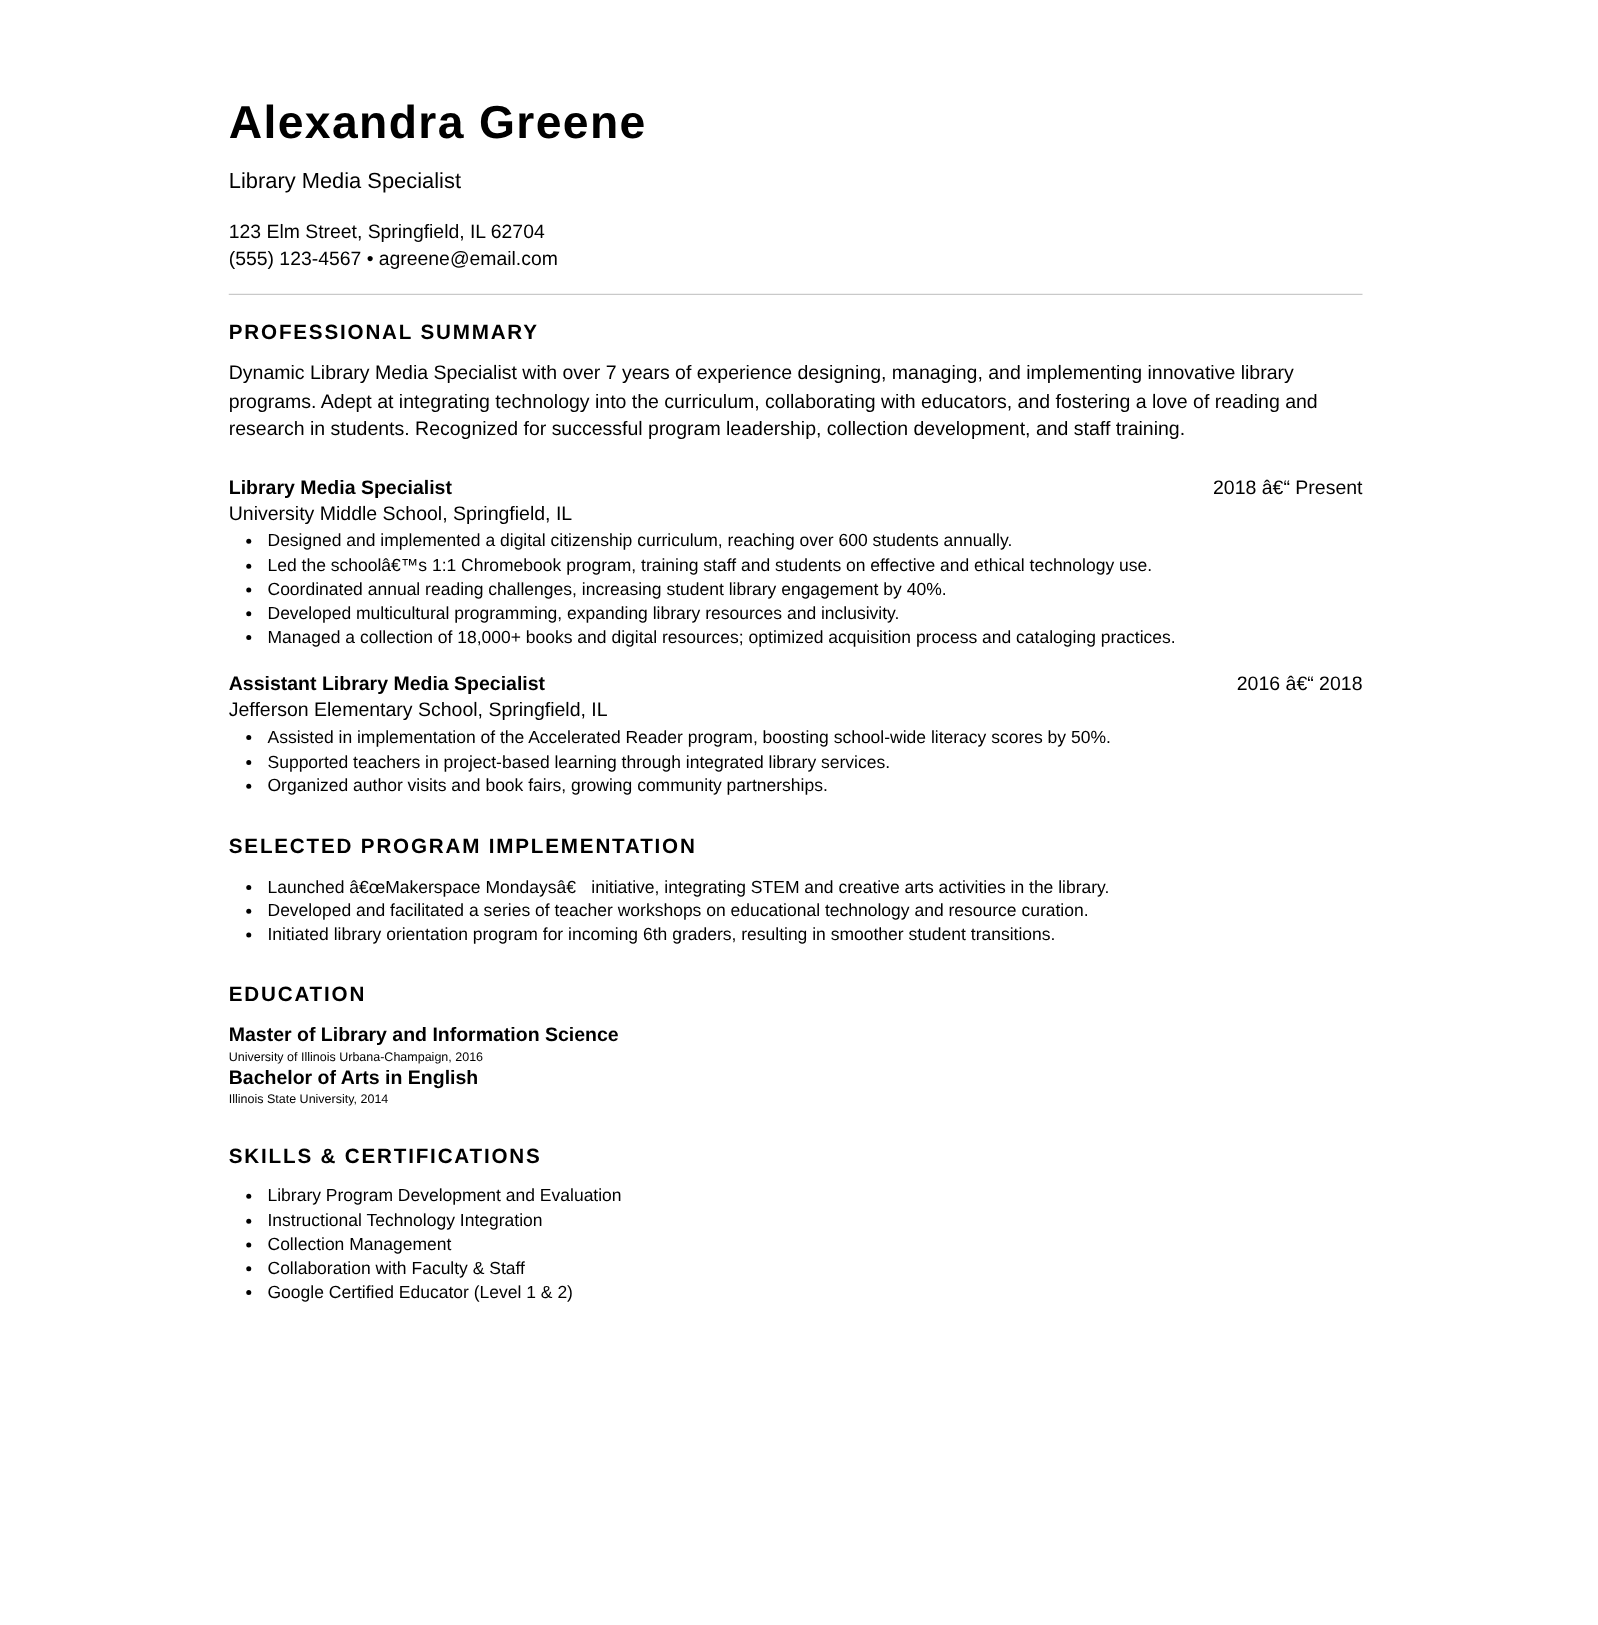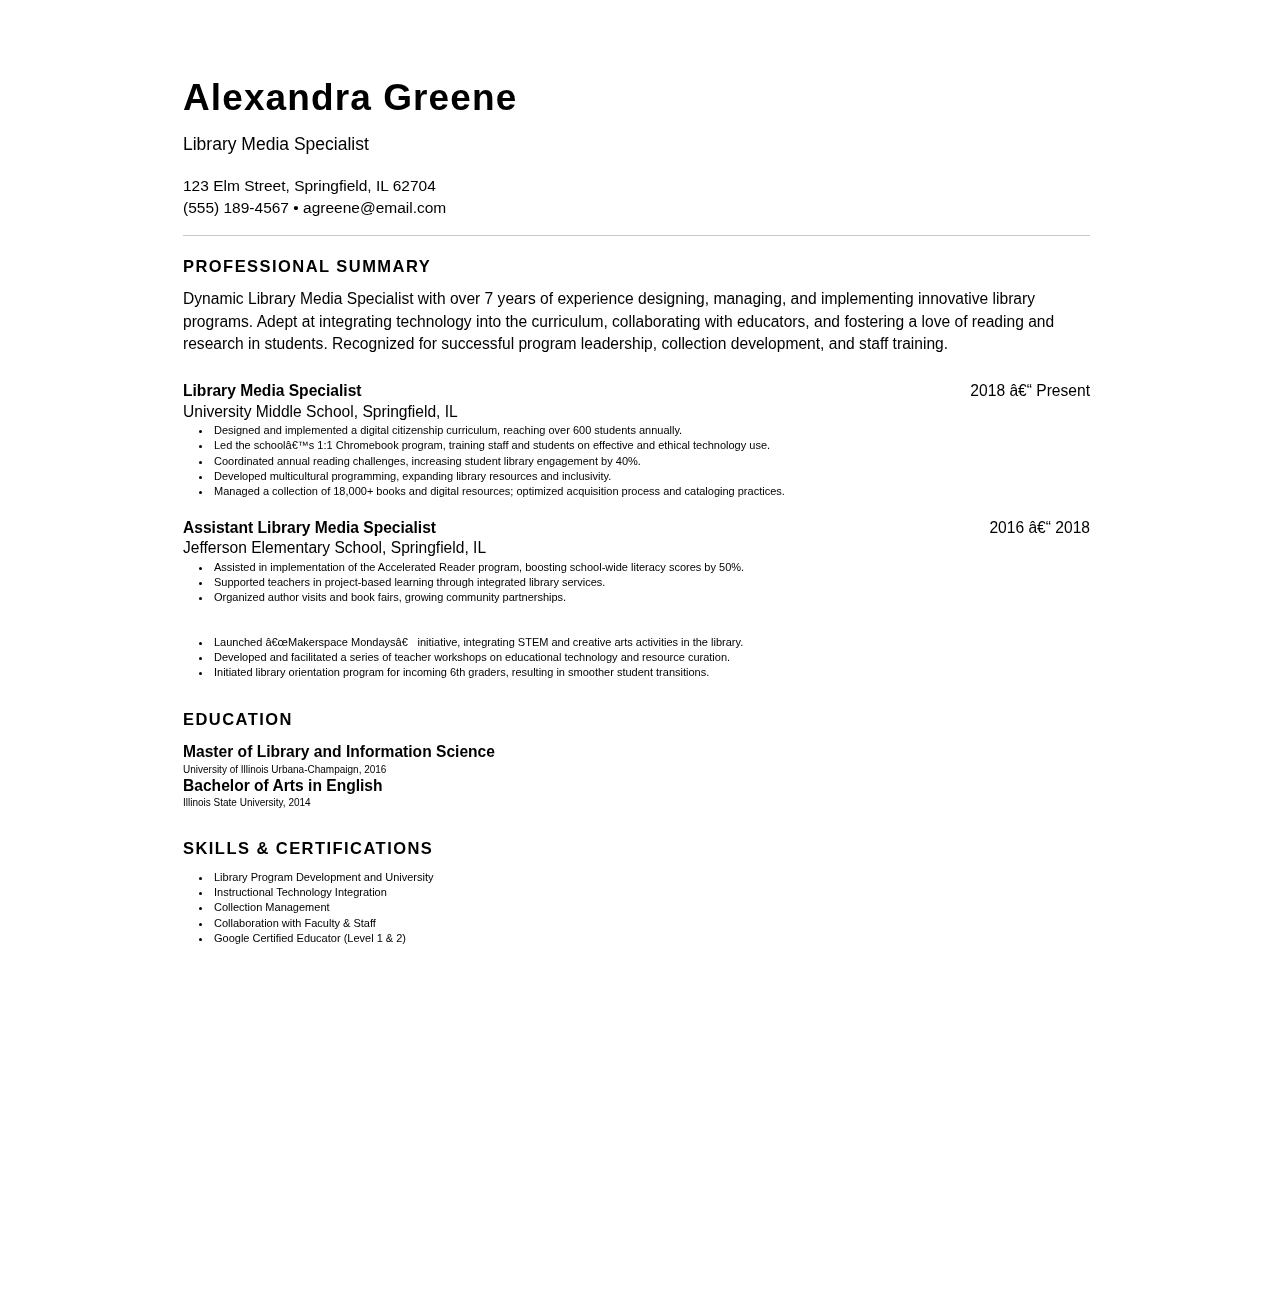--- a/index.html
+++ b/index.html
@@ -101,21 +101,21 @@
     margin: 0;
   }
 
   
   ul.bullets {
     list-style: disc;
     margin: 1px 0 0 0;
     padding-left: 29px;
   }
   ul.bullets li {
-    font-size: 11px;
+    font-size: 14px;
     line-height: 1.37;
     margin: 0;
     padding-left: 2px;
   }
   ul.bullets.tight { margin-top: 2px; }
 
   
   .edu-degree {
     font-size: 15.6px;
     font-weight: bold;
@@ -130,21 +130,21 @@
 </style>
 </head>
 <body>
 
 <div class="page">
 
   <div>
     <h1 class="name">Alexandra Greene</h1>
     <div class="job-title">Library Media Specialist</div>
     <div class="contact-line">123 Elm Street, Springfield, IL 62704</div>
-    <div class="contact-line">(555) 189-4567 • agreene@email.com</div>
+    <div class="contact-line">(555) 123-4567 • agreene@email.com</div>
     <hr class="rule">
   </div>
 
   <div class="section sec-summary">
     <div class="section-heading">PROFESSIONAL SUMMARY</div>
     <p class="summary-text">Dynamic Library Media Specialist with over 7 years of experience designing, managing, and implementing innovative library programs. Adept at integrating technology into the curriculum, collaborating with educators, and fostering a love of reading and research in students. Recognized for successful program leadership, collection development, and staff training.</p>
   </div>
 
   <div class="section sec-exp">
 
@@ -171,20 +171,21 @@
       <div class="job-org">Jefferson Elementary School, Springfield, IL</div>
       <ul class="bullets">
         <li>Assisted in implementation of the Accelerated Reader program, boosting school-wide literacy scores by 50%.</li>
         <li>Supported teachers in project-based learning through integrated library services.</li>
         <li>Organized author visits and book fairs, growing community partnerships.</li>
       </ul>
     </div>
   </div>
 
   <div class="section sec-prog">
+    <div class="section-heading">SELECTED PROGRAM IMPLEMENTATION</div>
     <ul class="bullets tight">
       <li>Launched â€œMakerspace Mondaysâ€ initiative, integrating STEM and creative arts activities in the library.</li>
       <li>Developed and facilitated a series of teacher workshops on educational technology and resource curation.</li>
       <li>Initiated library orientation program for incoming 6th graders, resulting in smoother student transitions.</li>
     </ul>
   </div>
 
   <div class="section sec-edu">
     <div class="section-heading">EDUCATION</div>
     <div>
@@ -193,21 +194,21 @@
     </div>
     <div>
       <div class="edu-degree">Bachelor of Arts in English</div>
       <div class="edu-school">Illinois State University, 2014</div>
     </div>
   </div>
 
   <div class="section sec-skills">
     <div class="section-heading">SKILLS &amp; CERTIFICATIONS</div>
     <ul class="bullets tight">
-      <li>Library Program Development and University</li>
+      <li>Library Program Development and Evaluation</li>
       <li>Instructional Technology Integration</li>
       <li>Collection Management</li>
       <li>Collaboration with Faculty &amp; Staff</li>
       <li>Google Certified Educator (Level 1 &amp; 2)</li>
     </ul>
   </div>
 
 </div>
 
 </body></html>

